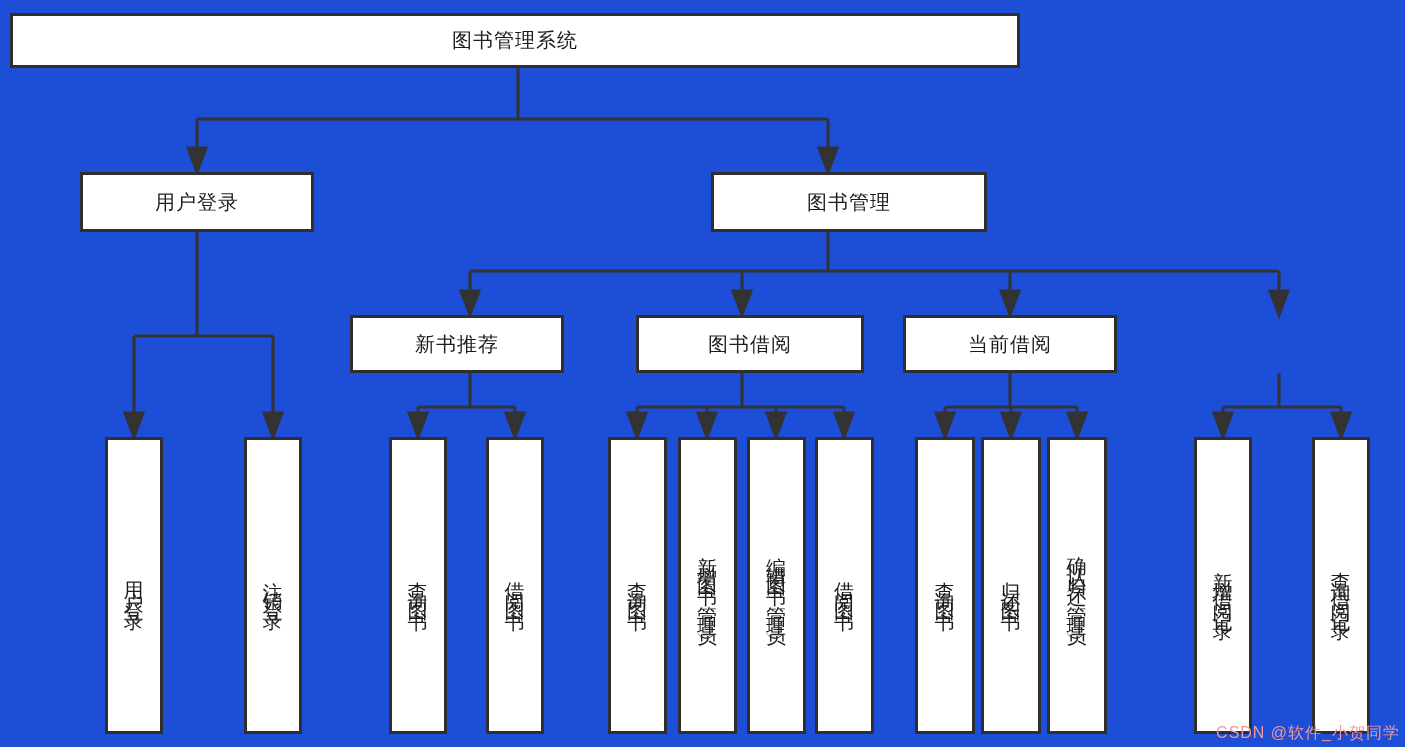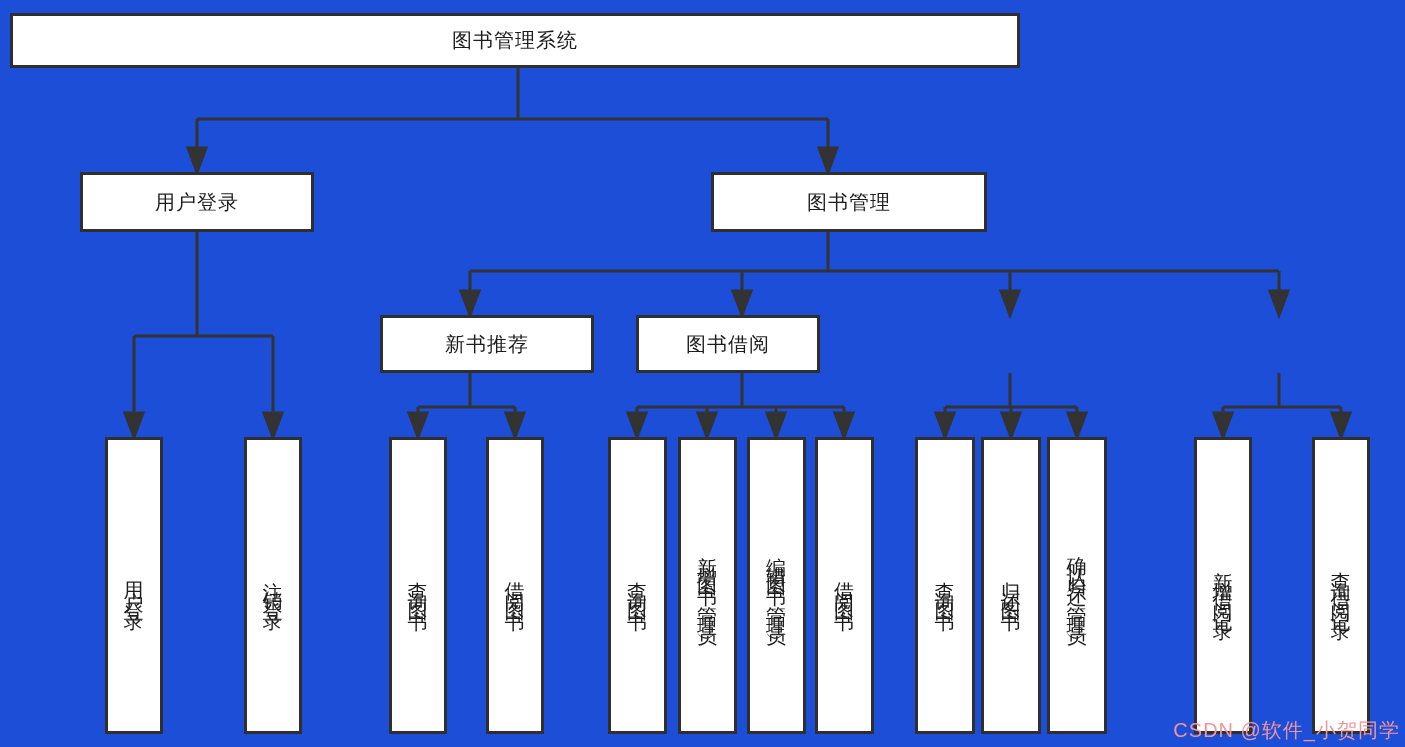--- a/index.html
+++ b/index.html
@@ -42,21 +42,21 @@
     writing-mode: vertical-rl;
     font-size: 20px;
     letter-spacing: 10px;
     line-height: 1;
     white-space: nowrap;
   }
   #watermark {
     position: absolute;
     right: 5px;
     bottom: 3px;
-    font-size: 20px;
+    font-size: 16px;
     letter-spacing: 1px;
     color: rgba(240, 150, 155, 0.85);
     white-space: nowrap;
   }
 </style>
 </head>
 <body>
 
 <div id="canvas">
 
@@ -116,25 +116,28 @@
     <span class="hlabel">图书管理系统</span>
   </div>
 
   <div class="box" style="left:80px;top:172px;width:234px;height:60px">
     <span class="hlabel">用户登录</span>
   </div>
   <div class="box" style="left:711px;top:172px;width:276px;height:60px">
     <span class="hlabel">图书管理</span>
   </div>
 
-  <div class="box" style="left:380px;top:315px;width:214px;height:58px">
+  <div class="box" style="left:350px;top:315px;width:214px;height:58px">
     <span class="hlabel">新书推荐</span>
   </div>
-  <div class="box" style="left:636px;top:315px;width:184px;height:58px">
+  <div class="box" style="left:636px;top:315px;width:228px;height:58px">
     <span class="hlabel">图书借阅</span>
+  </div>
+  <div class="box" style="left:903px;top:315px;width:214px;height:58px">
+    <span class="hlabel">当前借阅</span>
   </div>
 
   <div class="box" style="left:105px;top:437px;width:58px;height:297px">
     <span class="vlabel">用户登录</span>
   </div>
   <div class="box" style="left:244px;top:437px;width:58px;height:297px">
     <span class="vlabel">注销登录</span>
   </div>
 
   <div class="box" style="left:389px;top:437px;width:58px;height:297px">

